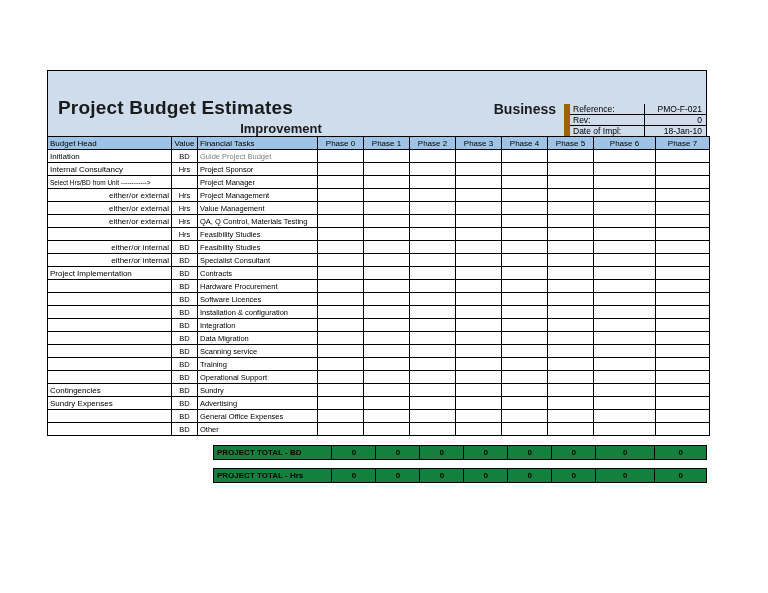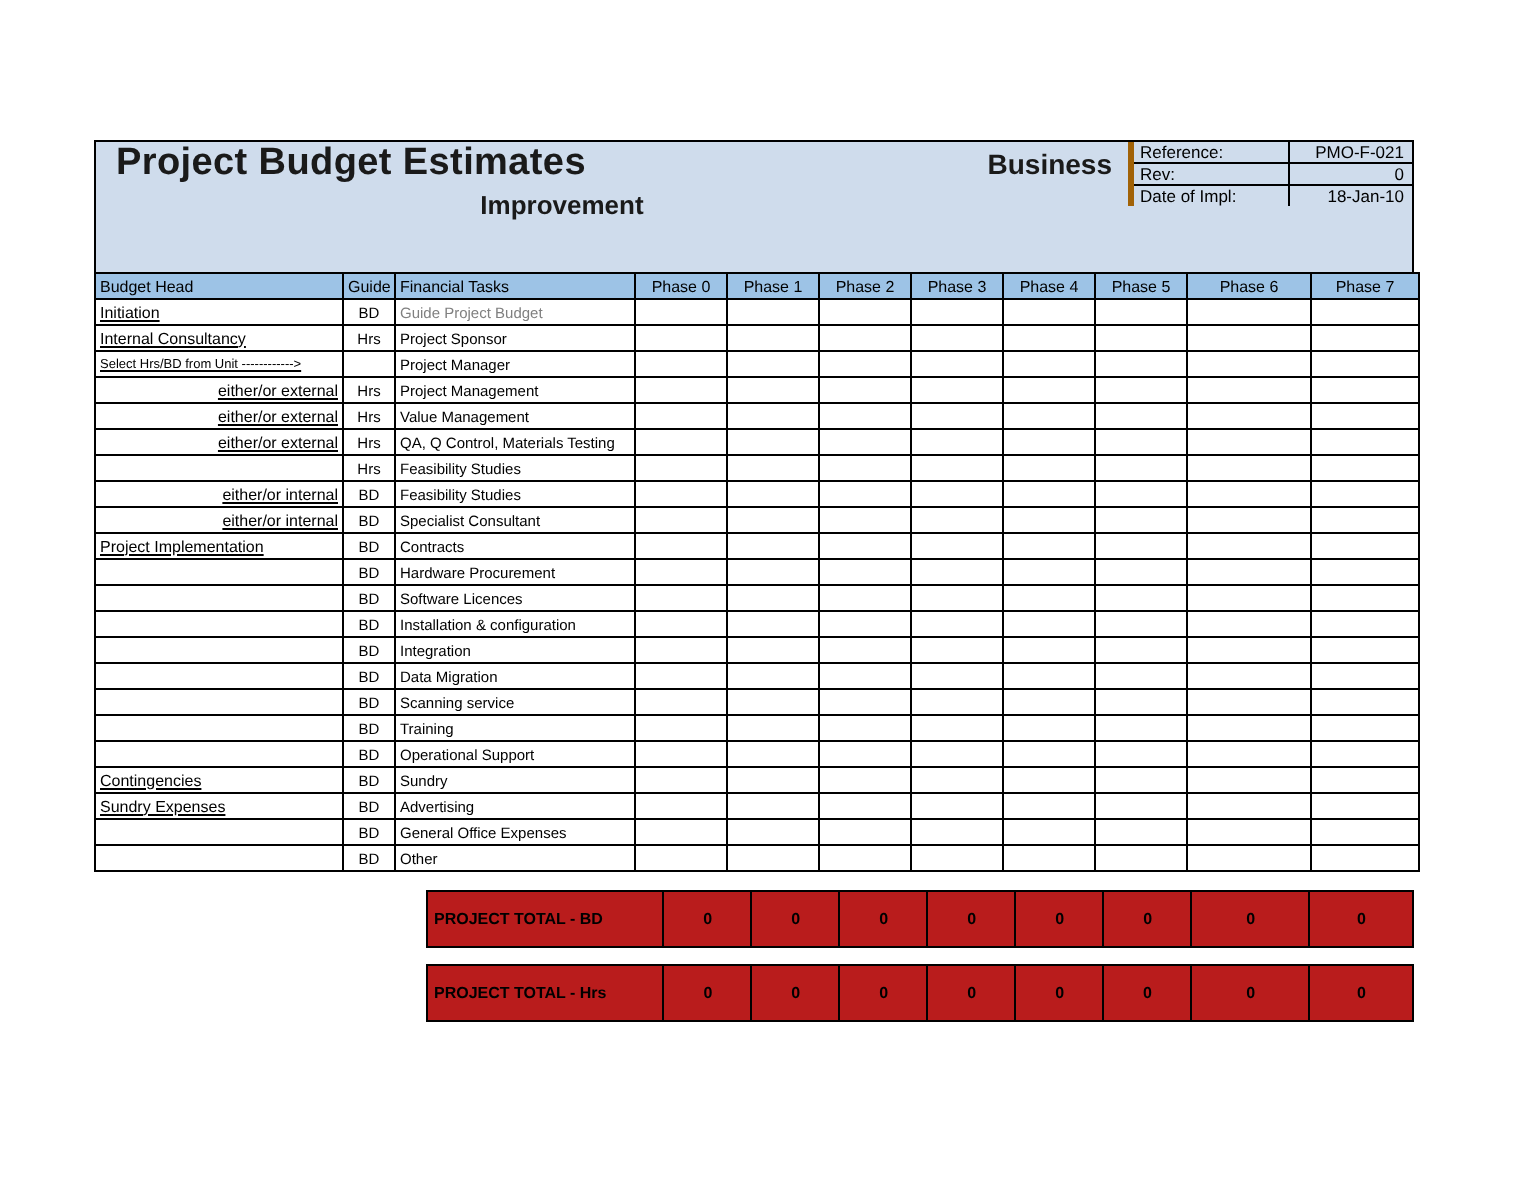--- a/index.html
+++ b/index.html
@@ -18,21 +18,21 @@
   .sheet {
     position: absolute;
     left: 47px;
     top: 70px;
     width: 660px;
   }
 
   
   .title-band {
     display: flex;
-    align-items: flex-start;
+    align-items: flex-end;
     border: 1px solid #000;
     border-bottom: none;
     background: #cfdcec;
     height: 65px;
   }
   .title-main {
     flex: 1 1 auto;
     position: relative;
     display: flex;
     flex-direction: column;
@@ -63,21 +63,21 @@
     text-align: center;
     padding-right: 60px;
     margin-top: 2px;
     color: #1a1a1a;
   }
   .meta-block {
     width: 142px;
     flex: 0 0 142px;
     display: flex;
     flex-direction: column;
-    border-left: 3px solid #a16207;
+    border-left: 6px solid #a16207;
     box-sizing: border-box;
   }
   .meta-row {
     flex: 1 1 0;
     display: flex;
     align-items: center;
     border-bottom: 1px solid #000;
     font-size: 8.5px;
     box-sizing: border-box;
   }
@@ -124,41 +124,41 @@
   }
   .hdr td.u-head, .hdr td.ph { text-align: center; }
   .col-bh { width: 124px; }
   .col-unit { width: 26px; text-align: center; }
   .col-task { width: 120px; }
   .col-ph { width: 46px; }
   .col-ph6 { width: 62px; }
   .col-ph7 { width: 54px; }
 
   td.unit { text-align: center; font-size: 7.5px; }
-  td.bh { padding-left: 3px; text-decoration: underline; }
+  td.bh { padding-left: 3px; }
   td.task { padding-left: 3px; font-size: 7.5px; }
   .bold { font-weight: bold; font-size: 8px; }
   .indent { text-align: right; padding-right: 4px; font-weight: bold; font-size: 8px; }
   .tiny { font-size: 6.5px; }
   .grey { color: #808080; }
   .cell-empty { background: #ffffff; }
   .underline-head { }
 
   
   .totals-wrap { margin-top: 9px; }
   table.totals {
     border-collapse: collapse;
     table-layout: fixed;
     font-size: 8px;
     margin-left: 166px;
   }
   table.totals td {
     border: 1px solid #000;
-    background: #b91c1c;
-    height: 28px;
+    background: #15803d;
+    height: 14px;
     box-sizing: border-box;
     text-align: center;
     font-weight: bold;
     padding: 0 2px;
     overflow: hidden;
     white-space: nowrap;
   }
   table.totals td.label {
     width: 120px;
     text-align: left;
@@ -205,21 +205,21 @@
         <col class="col-ph">
         <col class="col-ph">
       <col class="col-ph">
         <col class="col-ph">
         <col class="col-ph6">
         <col class="col-ph7">
     </colgroup>
     <tbody id="grid-body">
         <tr class="hdr">
           <td class="underline-head">Budget Head</td>
-          <td class="u-head underline-head">Guide</td>
+          <td class="u-head underline-head">Value</td>
           <td class="underline-head">Financial Tasks</td>
           <td class="ph">Phase 0</td>
           <td class="ph">Phase 1</td>
           <td class="ph">Phase 2</td>
           <td class="ph">Phase 3</td>
           <td class="ph">Phase 4</td>
           <td class="ph">Phase 5</td>
           <td class="ph">Phase 6</td>
           <td class="ph">Phase 7</td>
         </tr>

